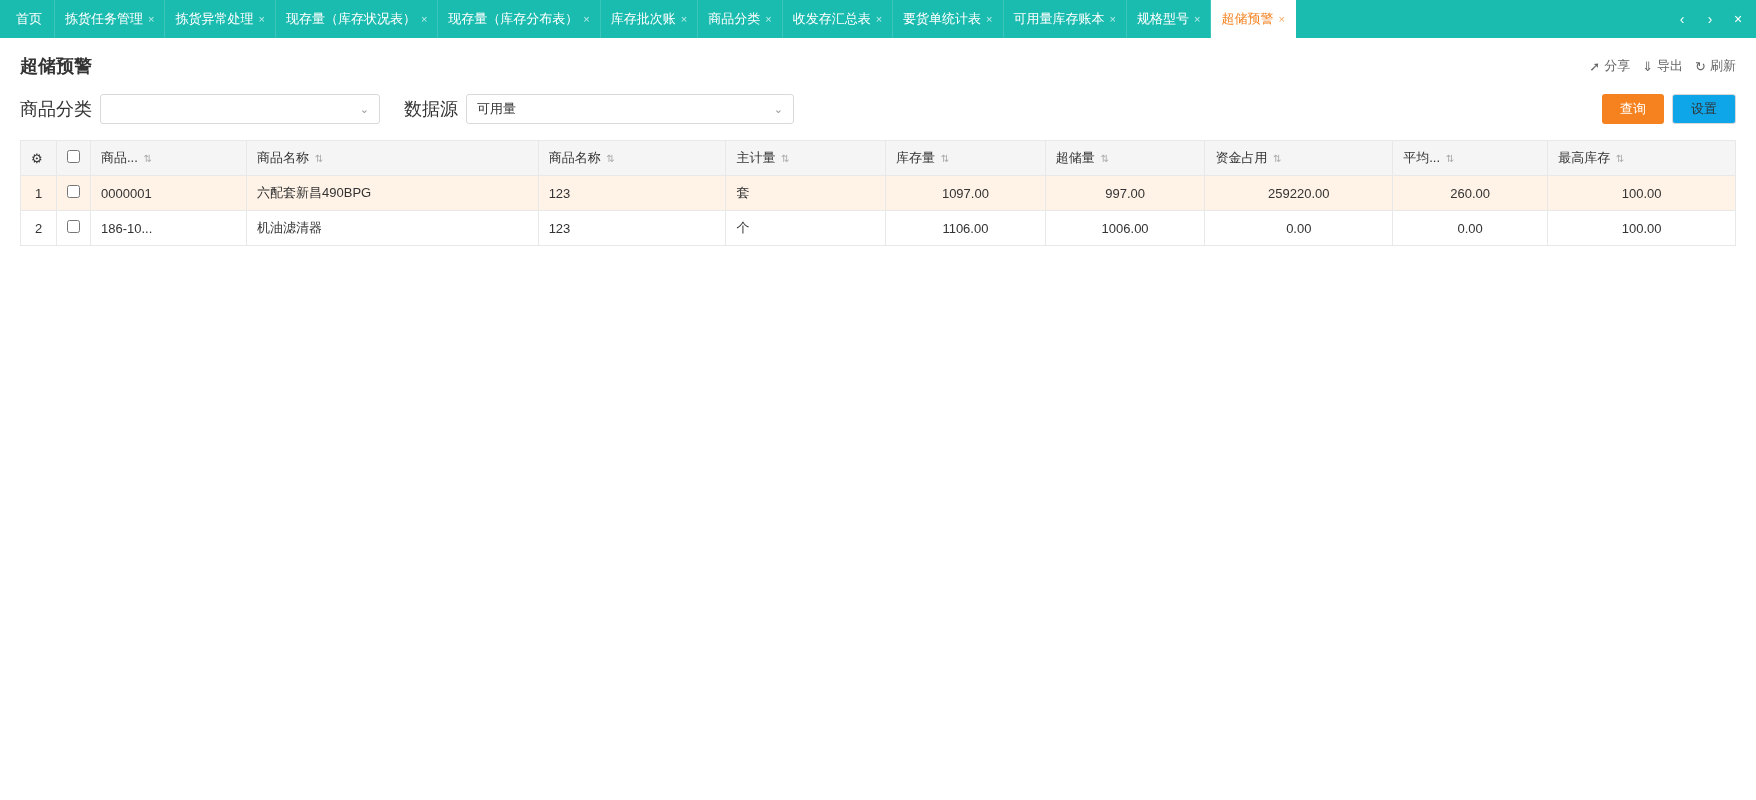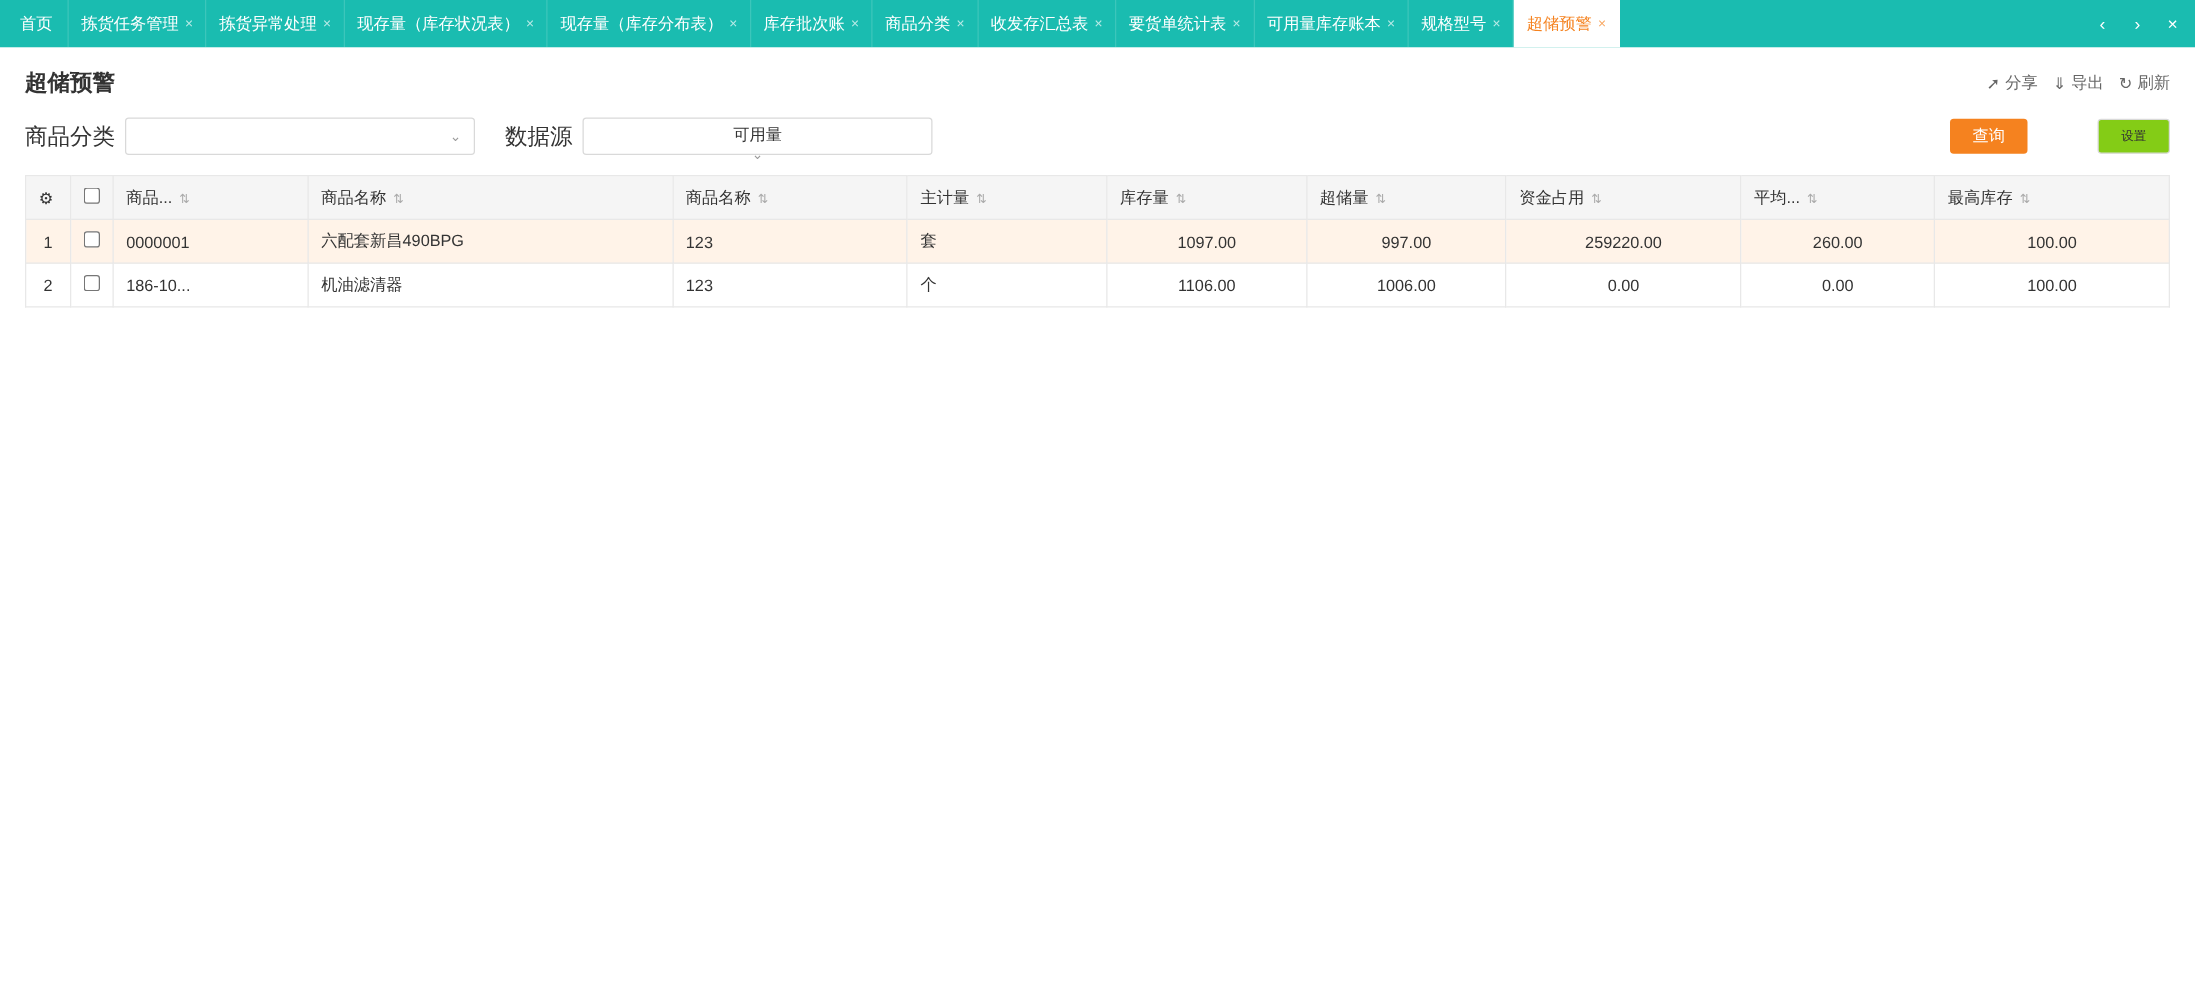--- a/index.html
+++ b/index.html
@@ -130,28 +130,27 @@
     .btn-query {
       background: #f5821f;
       color: #fff;
       border: none;
       border-radius: 3px;
       padding: 5px 18px;
       cursor: pointer;
       font-size: 13px;
     }
     .btn-settings {
-      background: #84cc16;
+      background: #0ea5e9;
       color: #333;
       border: 1px solid #d9d9d9;
       border-radius: 3px;
       padding: 5px 18px;
       cursor: pointer;
-      font-size: 10px;
-      margin-left: 48px;
+      font-size: 13px;
     }
 
     
     .data-table {
       width: 100%;
       border-collapse: collapse;
       font-size: 13px;
     }
     .data-table th {
       background: #f5f5f5;
@@ -279,21 +278,21 @@
   <div class="filter-row">
     <div class="filter-group">
       <span class="filter-label">商品分类</span>
       <div class="filter-select">
         <span></span>
         <span class="arrow">⌄</span>
       </div>
     </div>
     <div class="filter-group">
       <span class="filter-label">数据源</span>
-      <div class="filter-select" style="width:280px;flex-direction:column;">
+      <div class="filter-select" style="width:328px;">
         <span>可用量</span>
         <span class="arrow">⌄</span>
       </div>
     </div>
     <div class="filter-btn-group">
       <button class="btn-query">查询</button>
       <button class="btn-settings">设置</button>
     </div>
   </div>
 

